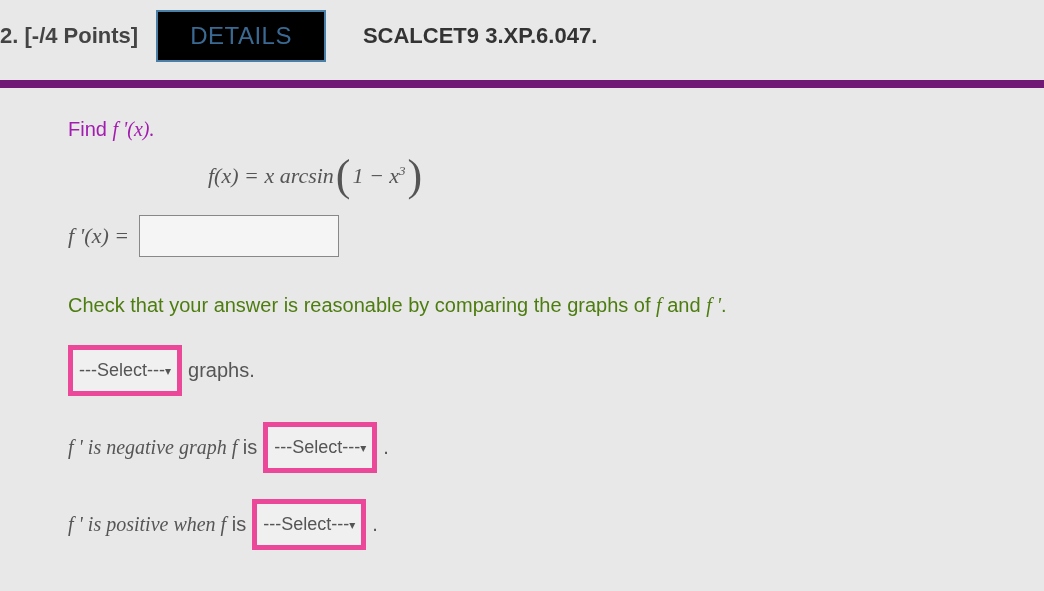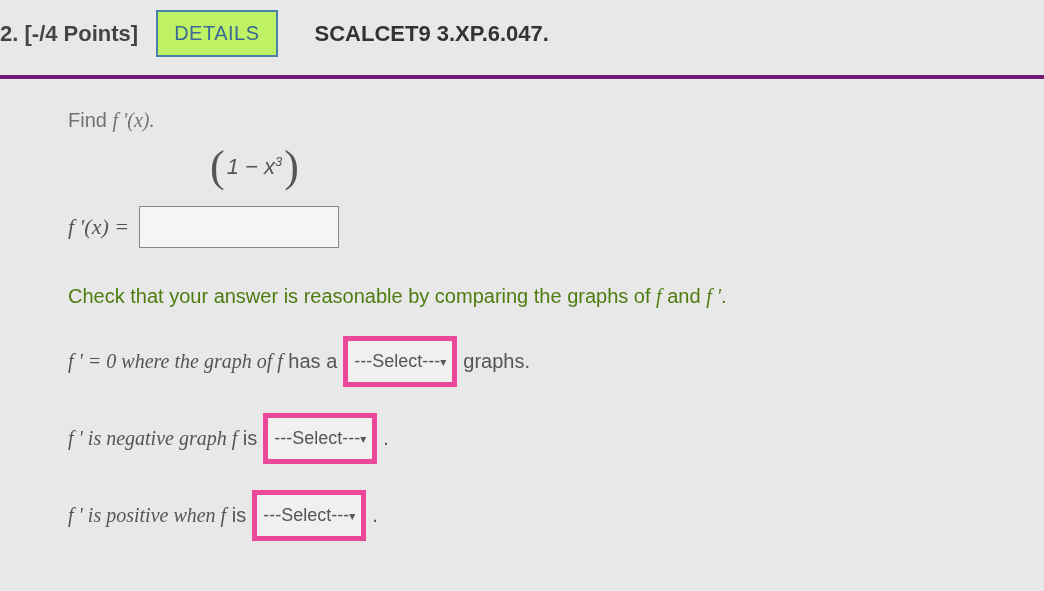--- a/index.html
+++ b/index.html
@@ -12,52 +12,52 @@
       background: #e8e8e8;
       width: 1044px;
       height: 591px;
       overflow: hidden;
       color: #333;
     }
     .header-row {
       display: flex;
       align-items: center;
       padding: 10px 0 18px 0;
-      border-bottom: 4px solid #701a75;
+      border-bottom: 8px solid #701a75;
       gap: 18px;
     }
     .qnum-points {
       font-size: 22px;
       font-weight: bold;
       color: #444;
       margin-left: 0;
       padding-left: 0;
     }
     .header-btn {
       border: 2px solid #4a7fa8;
       color: #3a6a94;
-      background: #bef264;
-      padding: 10px 16px;
-      font-size: 20px;
+      background: #000000;
+      padding: 10px 32px;
+      font-size: 24px;
       font-weight: 500;
       letter-spacing: 0.5px;
       cursor: pointer;
     }
     .source-ref {
       font-size: 22px;
       font-weight: bold;
       color: #333;
       margin-left: 19px;
     }
     .content {
       padding: 30px 0 0 68px;
     }
     .prompt {
       font-size: 20px;
-      color: #737373;
+      color: #a21caf;
       margin-bottom: 22px;
     }
     .fx {
       font-family: Georgia, 'Times New Roman', serif;
       font-style: italic;
     }
     .equation-row {
       display: flex;
       align-items: center;
       font-size: 22px;
@@ -71,21 +71,21 @@
     }
     .paren {
       font-size: 44px;
       font-weight: 200;
       line-height: 0.6;
       padding: 0 2px;
       font-family: Georgia, serif;
       font-style: normal;
     }
     .inner-expr {
-      font-family: Liberation Sans, sans-serif;
+      font-family: Liberation Serif, serif;
       font-style: italic;
       font-size: 22px;
       position: relative;
     }
     .sup {
       font-size: 13px;
       vertical-align: super;
       font-style: italic;
     }
     .answer-row {
@@ -155,40 +155,38 @@
   <span class="source-ref">SCALCET9 3.XP.6.047.</span>
 </div>
 
 <div class="content">
 
   <div class="prompt">
     <span>Find </span><span class="fx">f '(x).</span>
   </div>
 
   <div class="equation-row">
+    <span class="equation-text">f(x) = x arcsin</span>
     <span class="paren">(</span>
     <span class="inner-expr">
       <span>1 − x</span><span class="sup">3</span>
     </span>
     <span class="paren">)</span>
   </div>
 
   <div class="answer-row">
     <span class="answer-label">f '(x) =</span>
     <input type="text" class="answer-input" style="">
   </div>
 
   <div class="check-text">
     <span>Check that your answer is reasonable by comparing the graphs of </span><span class="italic">f</span><span> and </span><span class="italic">f '</span><span>.</span>
   </div>
 
   <div class="fill-line">
-    <span>
-      <span class="italic">f ' = 0 where the graph of </span><span class="italic">f</span><span> has a </span>
-    </span>
     <span class="select-box">
       <span>---Select---</span>
       <span class="chevron">▾</span>
     </span>
     <span> graphs.</span>
   </div>
 
   <div class="fill-line">
     <span>
       <span class="italic">f ' is negative graph </span><span class="italic">f</span><span> is </span>

